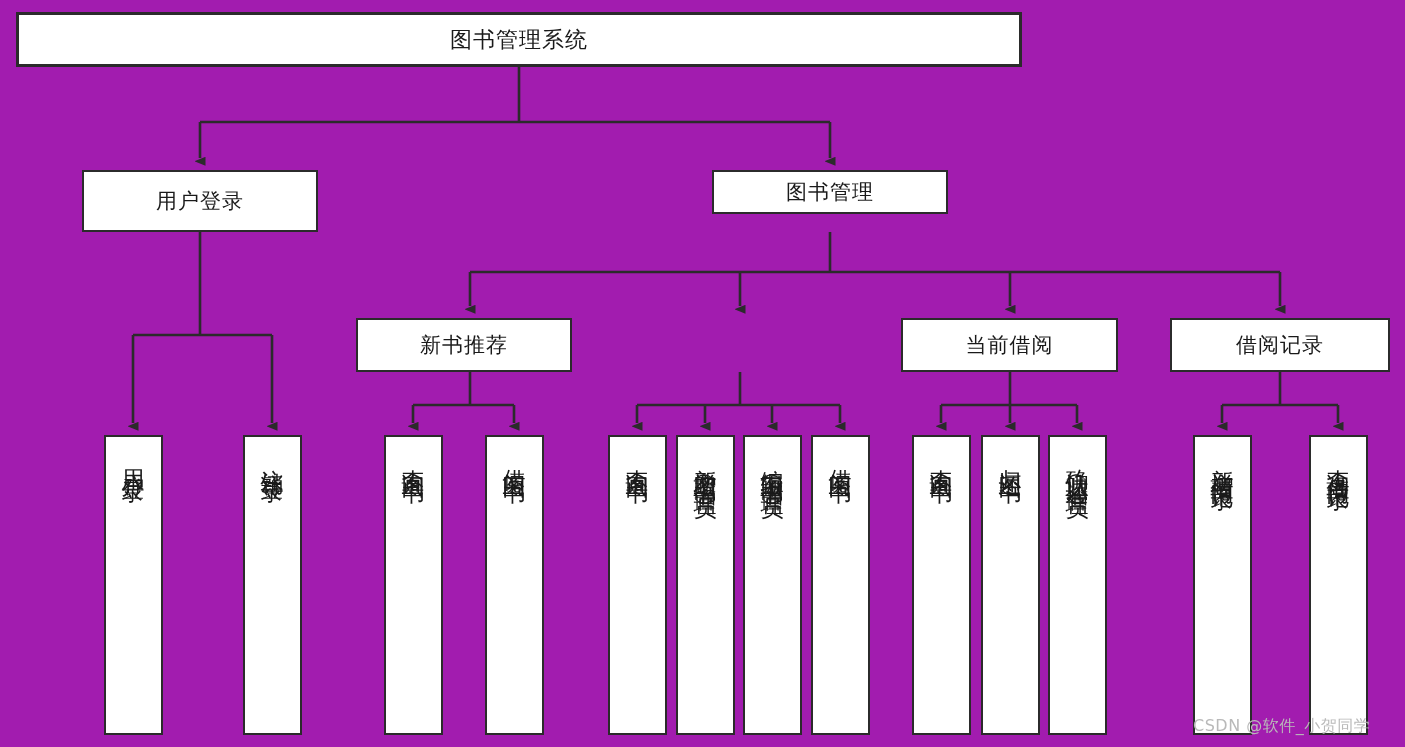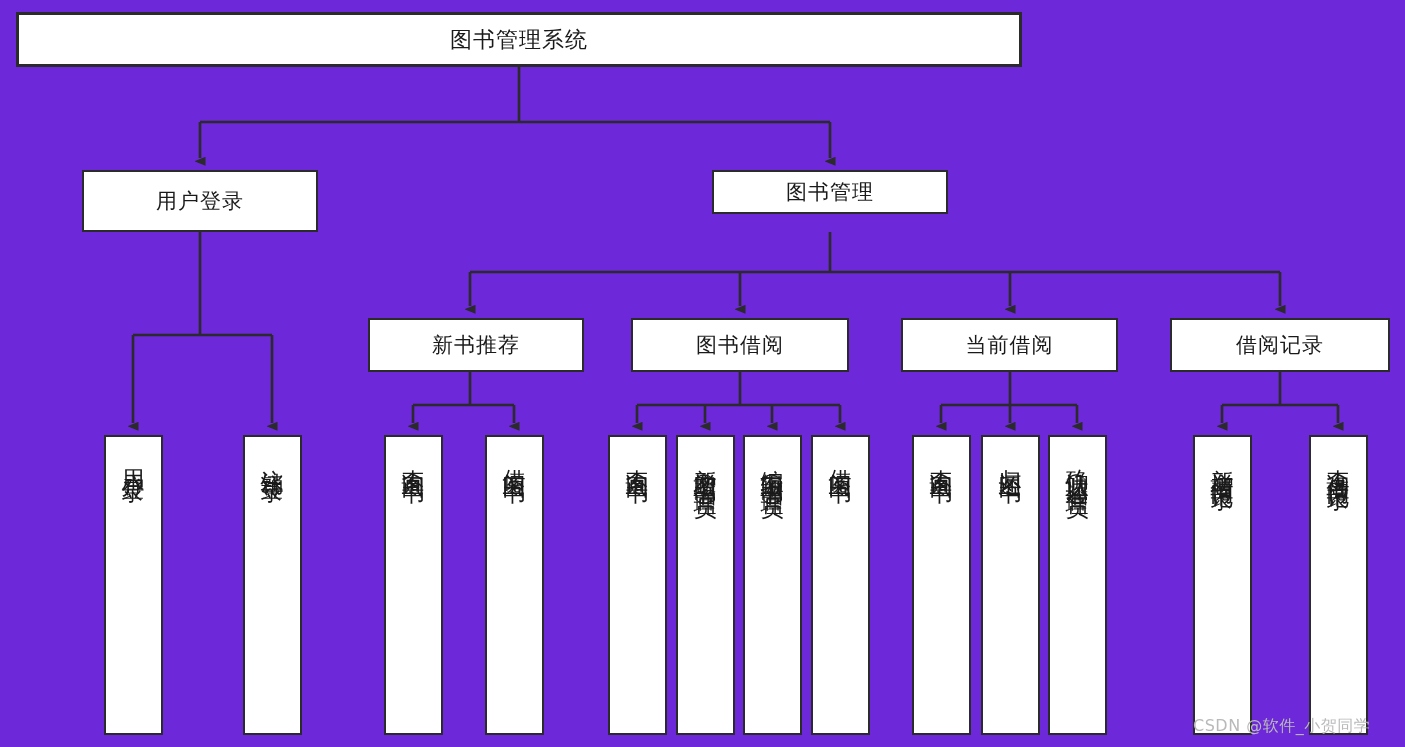--- a/index.html
+++ b/index.html
@@ -8,21 +8,21 @@
     padding: 0;
     background: #ffffff;
   }
   body {
     font-family: "DejaVu Sans", "Liberation Sans", sans-serif;
   }
   #diagram-root {
     position: relative;
     width: 1405px;
     height: 747px;
-    background: #6d28d9;
+    background: #a21caf;
     overflow: hidden;
   }
   #edge-layer {
     position: absolute;
     left: 0;
     top: 0;
     width: 1405px;
     height: 747px;
     pointer-events: none;
   }
@@ -139,27 +139,24 @@
   </div>
 
   <div class="node horiz" style="left:82px; top:170px; width:236px; height:62px;">
     <span class="node-label">用户登录</span>
   </div>
 
   <div class="node horiz" style="left:712px; top:170px; width:236px; height:44px;">
     <span class="node-label">图书管理</span>
   </div>
 
-  <div class="node horiz" style="left:368px; top:318px; width:216px; height:54px;">
+  <div class="node horiz" style="left:356px; top:318px; width:216px; height:54px;">
     <span class="node-label">新书推荐</span>
   </div>
 
-  <div class="node horiz" style="left:631px; top:318px; width:218px; height:54px;">
-    <span class="node-label">图书借阅</span>
-  </div>
 
   <div class="node horiz" style="left:1170px; top:318px; width:220px; height:54px;">
     <span class="node-label">借阅记录</span>
   </div>
 
   <div class="node horiz" style="left:901px; top:318px; width:217px; height:54px;">
     <span class="node-label">当前借阅</span>
   </div>
 
   <div class="node vert" style="left:104px; top:435px; width:59px; height:300px;">

